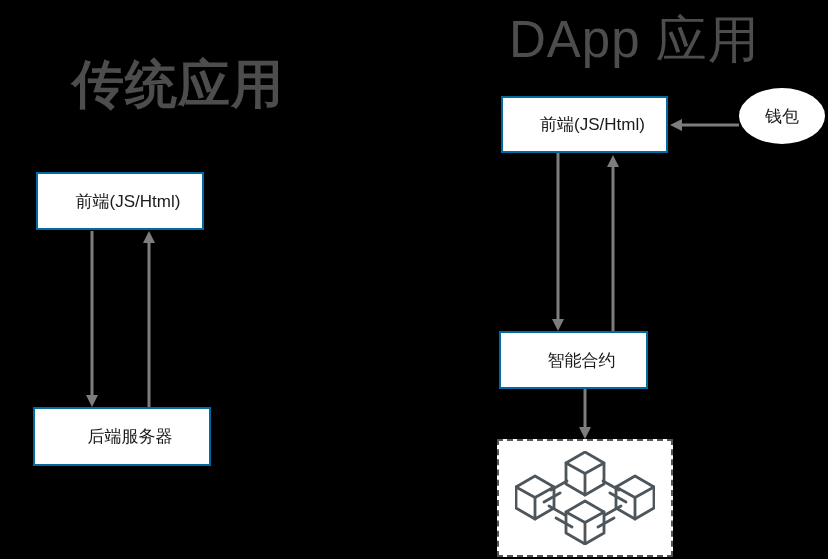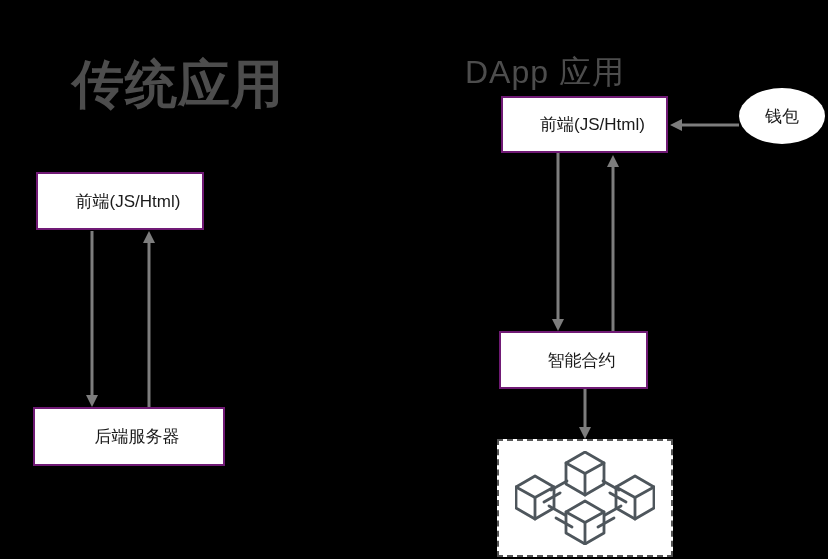--- a/index.html
+++ b/index.html
@@ -24,40 +24,39 @@
   }
   .title-left {
     left: 32px;
     top: 58px;
     font-size: 52px;
     font-weight: 700;
     letter-spacing: 1px;
     margin-left: 40px;
   }
   .title-right {
-    left: 465px;
+    left: 509px;
     top: 14px;
-    font-size: 32px;
+    font-size: 51px;
     font-weight: 400;
     letter-spacing: 1px;
-    margin-top: 42px;
   }
   .node {
     position: absolute;
     background: #ffffff;
     display: flex;
     align-items: center;
     justify-content: center;
     color: #1a1a1a;
     font-size: 17px;
     box-sizing: border-box;
   }
-  .box { border: 2px solid #701a75; padding-left: 16px; }
+  .box { border: 2px solid #0369a1; padding-left: 16px; }
   .box-front-left  { left: 36px;  top: 172px; width: 168px; height: 58px; }
-  .box-backend     { left: 33px;  top: 407px; width: 192px; height: 59px; }
+  .box-backend     { left: 33px;  top: 407px; width: 178px; height: 59px; }
   .box-front-right { left: 501px; top: 96px;  width: 167px; height: 57px; }
   .box-contract    { left: 499px; top: 331px; width: 149px; height: 58px; }
   .ellipse-wallet {
     left: 739px; top: 88px; width: 86px; height: 56px;
     border-radius: 50%;
   }
   .dashed-box {
     position: absolute;
     left: 497px; top: 439px; width: 176px; height: 118px;
     background: #ffffff;

